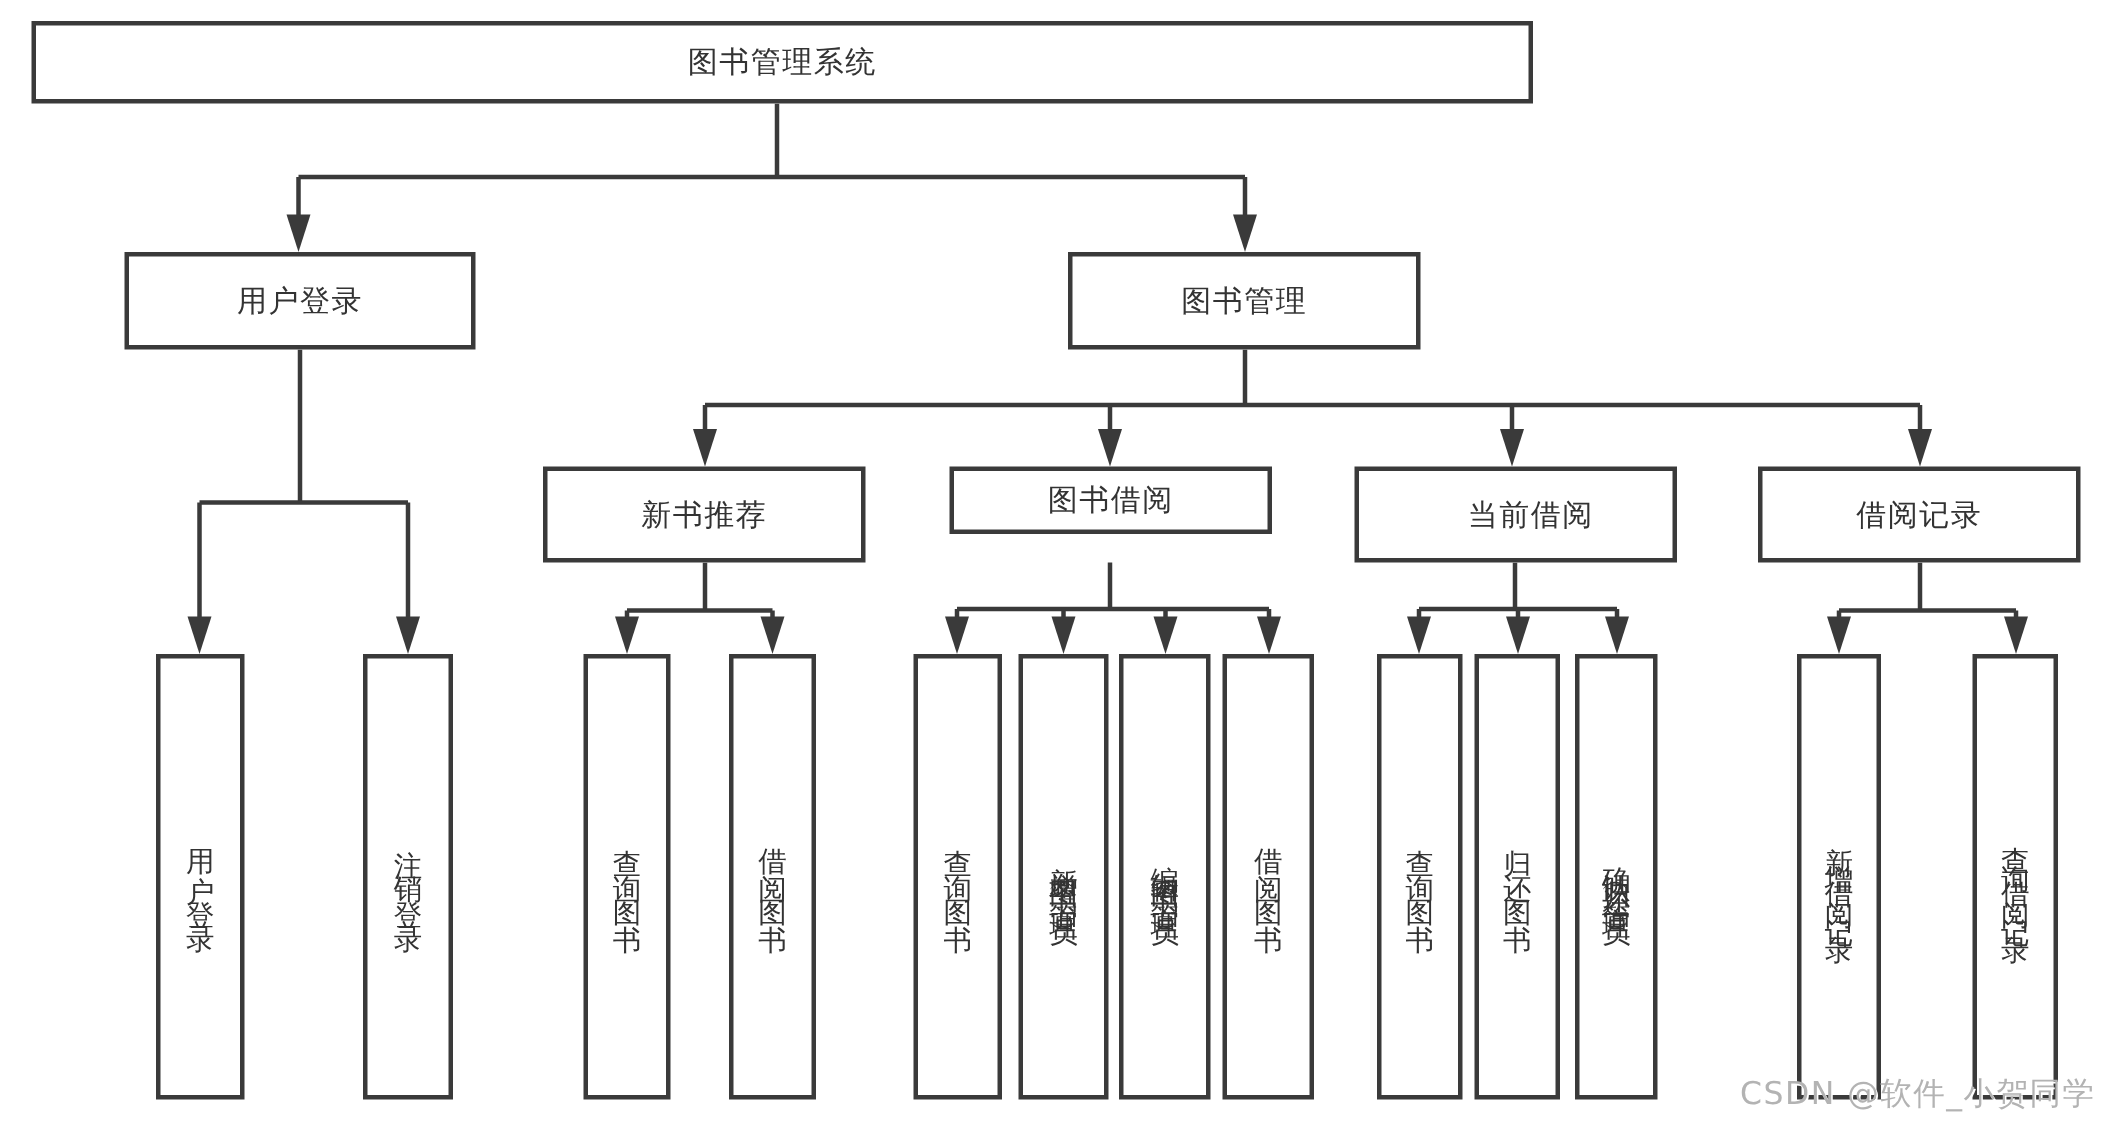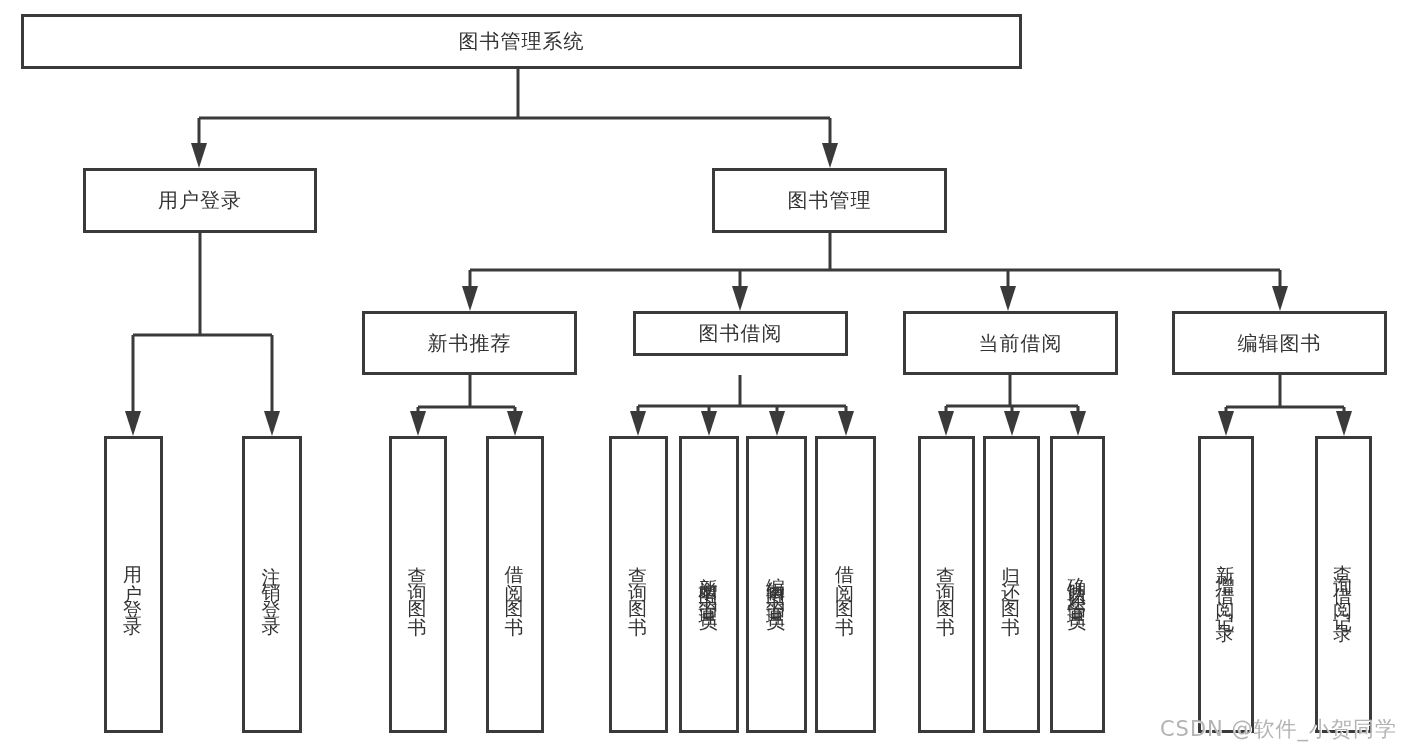--- a/index.html
+++ b/index.html
@@ -141,21 +141,21 @@
   <div class="box" style="left:712px;top:168px;width:235px;height:65px;">
     <span class="hlabel">图书管理</span>
   </div>
   <div class="box" style="left:633px;top:311px;width:215px;height:45px;">
     <span class="hlabel">图书借阅</span>
   </div>
   <div class="box" style="left:903px;top:311px;width:215px;height:64px;padding-left:20px;">
     <span class="hlabel">当前借阅</span>
   </div>
   <div class="box" style="left:1172px;top:311px;width:215px;height:64px;">
-    <span class="hlabel">编辑图书</span>
+    <span class="hlabel">借阅记录</span>
   </div>
 
   <div class="box leaf" style="left:104px;top:436px;width:59px;height:297px;">
     <span class="vtext" style="letter-spacing: 17px;">用户登录</span>
   </div>
   <div class="box leaf" style="left:242px;top:436px;width:60px;height:297px;">
     <span class="vtext" style="letter-spacing: 17px;">注销登录</span>
   </div>
 
   <div class="box leaf" style="left:389px;top:436px;width:58px;height:297px;">

